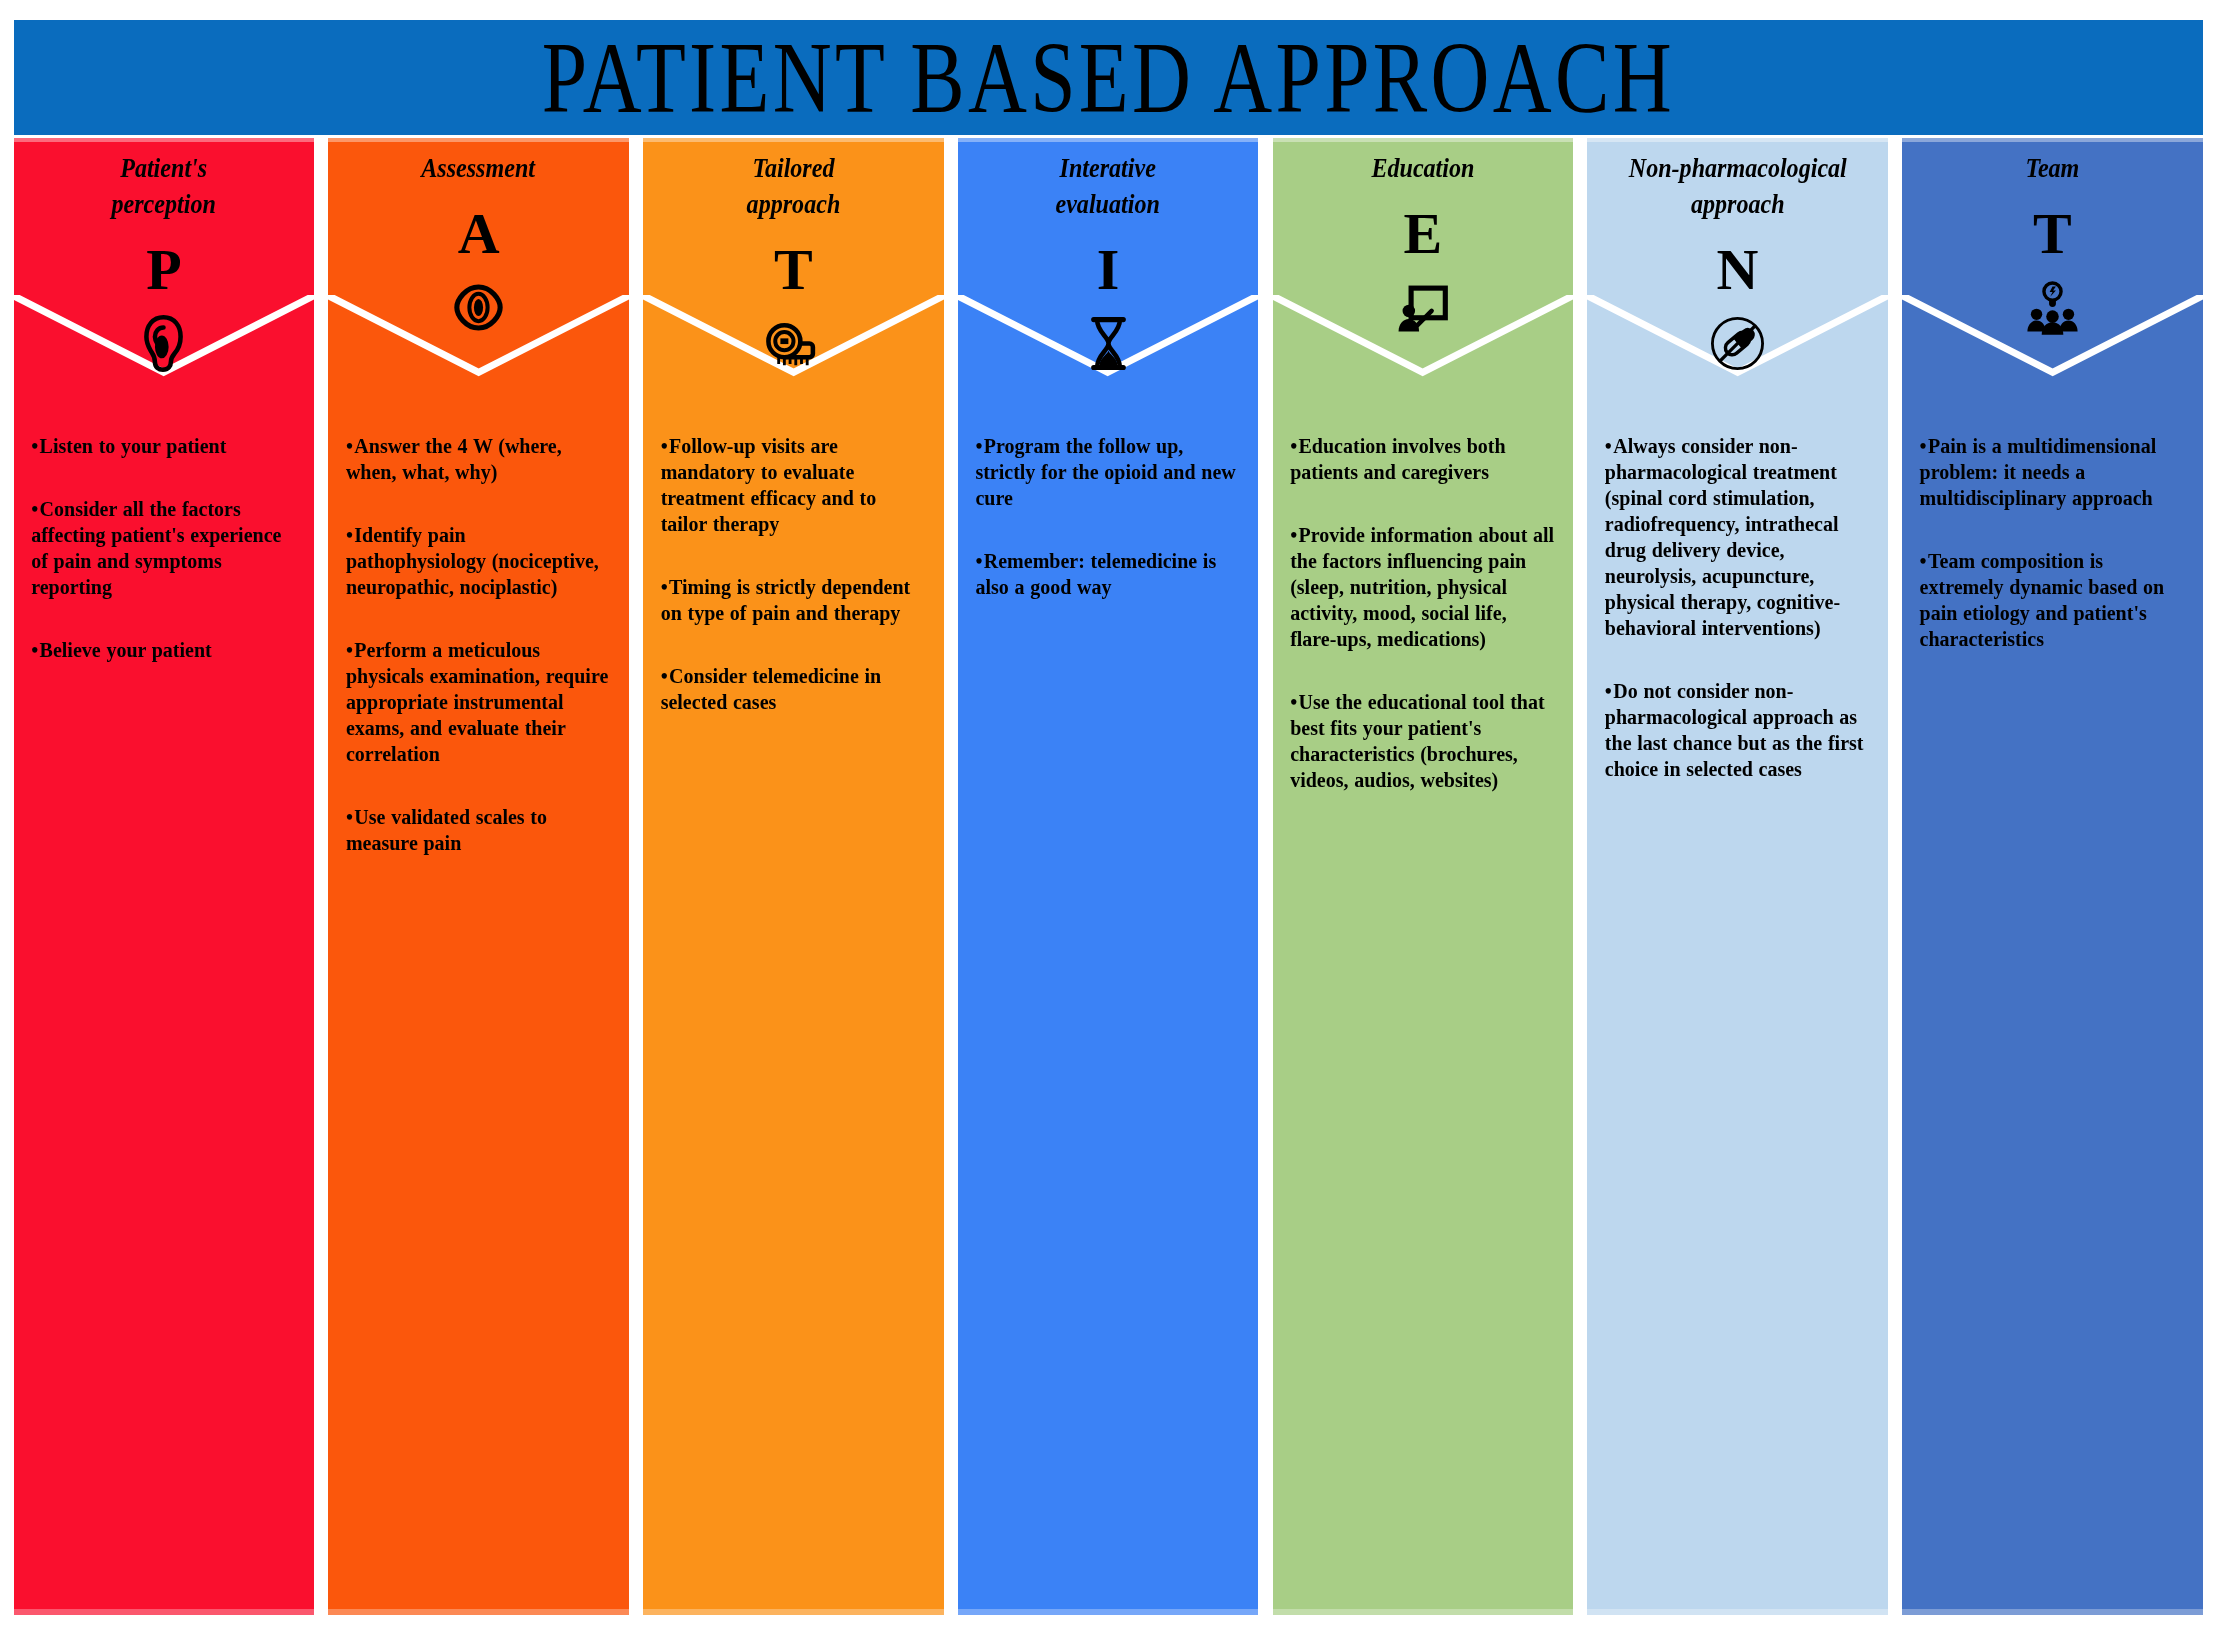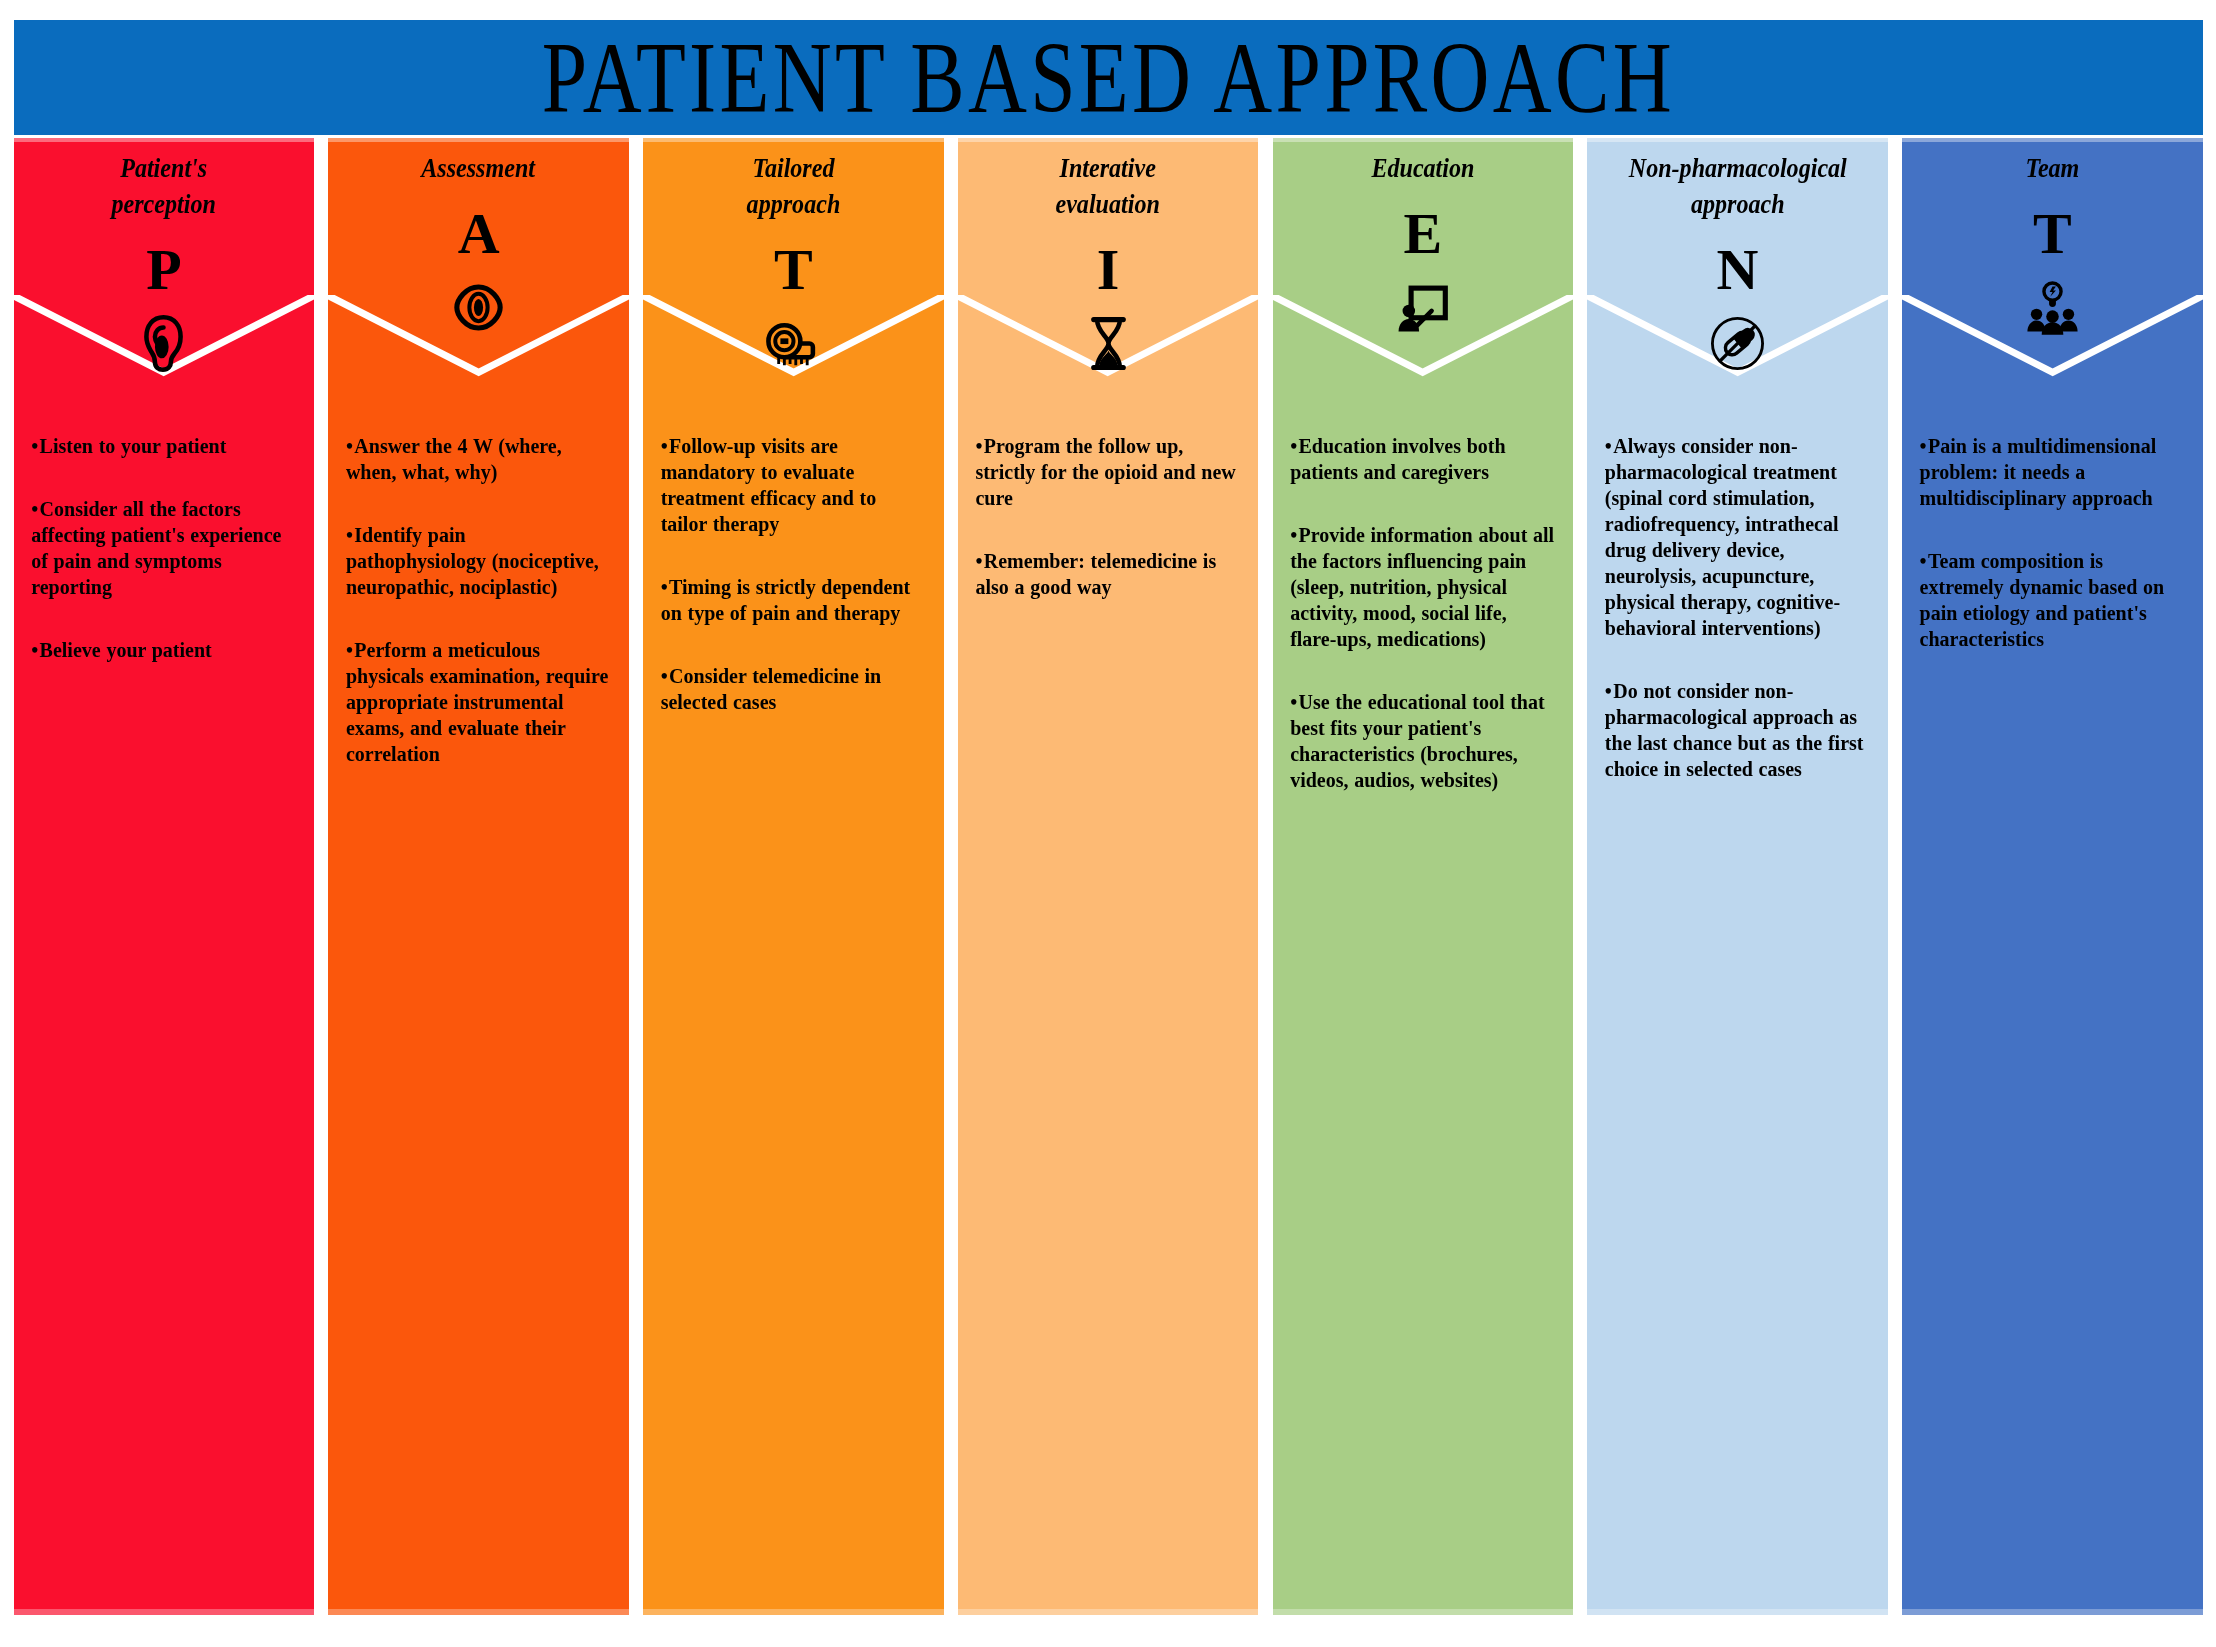--- a/index.html
+++ b/index.html
@@ -203,20 +203,21 @@
         </div>
         <div class="chevron">
           <svg viewBox="0 0 100 40" preserveAspectRatio="none">
             <path d="M0 0 L50 34 L100 0" fill="none" stroke="#FFFFFF" stroke-width="7" stroke-linejoin="miter" vector-effect="non-scaling-stroke"></path>
           </svg>
         </div>
         <div class="col-body">
           <div class="bullet">Answer the 4 W (where, when, what, why)</div>
           <div class="bullet">Identify pain pathophysiology (nociceptive, neuropathic, nociplastic)</div>
           <div class="bullet">Perform a meticulous physicals examination, require appropriate instrumental exams, and evaluate their correlation</div>
+          <div class="bullet">Use validated scales to measure pain</div>
         </div>
       </div>
       <div class="column" style="background: rgb(251, 146, 25);">
         <div class="col-sheen"></div>
         <div class="col-sheen-bottom"></div>
         <div class="col-head">
           <div class="col-title">Tailored
 approach</div>
           <div class="col-letter">T</div>
           <div class="col-icon">
@@ -235,21 +236,21 @@
           <svg viewBox="0 0 100 40" preserveAspectRatio="none">
             <path d="M0 0 L50 34 L100 0" fill="none" stroke="#FFFFFF" stroke-width="7" stroke-linejoin="miter" vector-effect="non-scaling-stroke"></path>
           </svg>
         </div>
         <div class="col-body">
           <div class="bullet">Follow-up visits are mandatory to evaluate treatment efficacy and to tailor therapy</div>
           <div class="bullet">Timing is strictly dependent on type of pain and therapy</div>
           <div class="bullet">Consider telemedicine in selected cases</div>
         </div>
       </div>
-      <div class="column" style="background: #fdba74;">
+      <div class="column" style="background: #3b82f6;">
         <div class="col-sheen"></div>
         <div class="col-sheen-bottom"></div>
         <div class="col-head">
           <div class="col-title">Interative
 evaluation</div>
           <div class="col-letter">I</div>
           <div class="col-icon">
             <svg viewBox="0 0 100 100">
               <path d="M24 8h52M24 92h52" stroke="#000" stroke-width="9" stroke-linecap="round"></path>
               <path d="M30 8c0 22 20 30 20 42s-20 20-20 42M70 8c0 22-20 30-20 42s20 20 20 42" fill="none" stroke="#000" stroke-width="8"></path>

